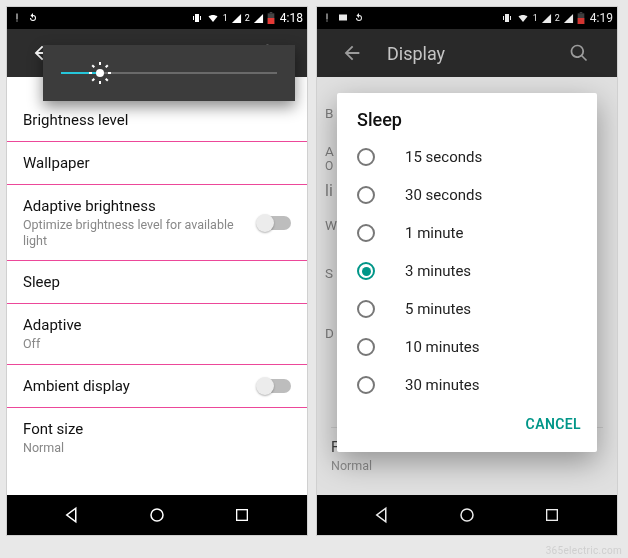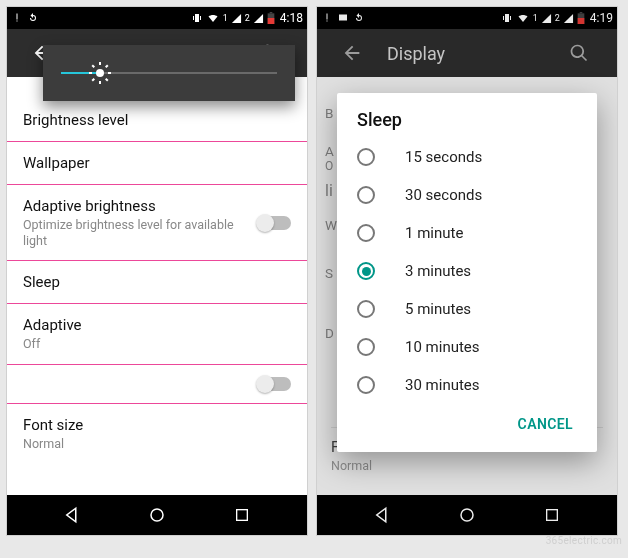--- a/index.html
+++ b/index.html
@@ -111,25 +111,25 @@
   .radio-item {
     display:flex; align-items:center; gap:30px; padding: 10px 20px;
     font-size: 15px; color:#222;
   }
   .radio {
     width:18px; height:18px; border:2px solid #777; border-radius:50%;
     display:flex; align-items:center; justify-content:center; flex-shrink:0;
   }
   .radio.checked { border-color:#009688; }
   .radio.checked::after { content:""; width:9px; height:9px; border-radius:50%; background:#009688; }
-  .dlg-actions { display:flex; justify-content:flex-end; padding: 4px 12px 6px; }
+  .dlg-actions { display:flex; justify-content:flex-end; padding: 4px 4px 6px; }
   .dlg-btn { color:#009688; font-weight:600; font-size:14px; padding:8px 12px; letter-spacing:.4px; }
 
   
-  .watermark { position:absolute; right:6px; bottom:12px; font-size:10px; color:#cfcfcf; letter-spacing:.3px;}
+  .watermark { position:absolute; right:6px; bottom:2px; font-size:10px; color:#cfcfcf; letter-spacing:.3px;}
 
   
   .peek { position:absolute; left:8px; font-size:13.5px; color:#888; }
 </style>
 </head>
 <body>
 
 <div class="stage">
 
   <div class="phone">
@@ -239,20 +239,21 @@
         </div>
       </div>
       <div class="row">
         <div class="txt">
           <div class="title">Adaptive</div>
           <div class="sub">Off</div>
         </div>
       </div>
       <div class="row">
         <div class="txt">
+          <div class="title">Ambient display</div>
         </div>
         <div class="toggle"></div>
       </div>
       <div class="row" style="border-bottom:none">
         <div class="txt">
           <div class="title">Font size</div>
           <div class="sub">Normal</div>
         </div>
       </div>
     </div>

